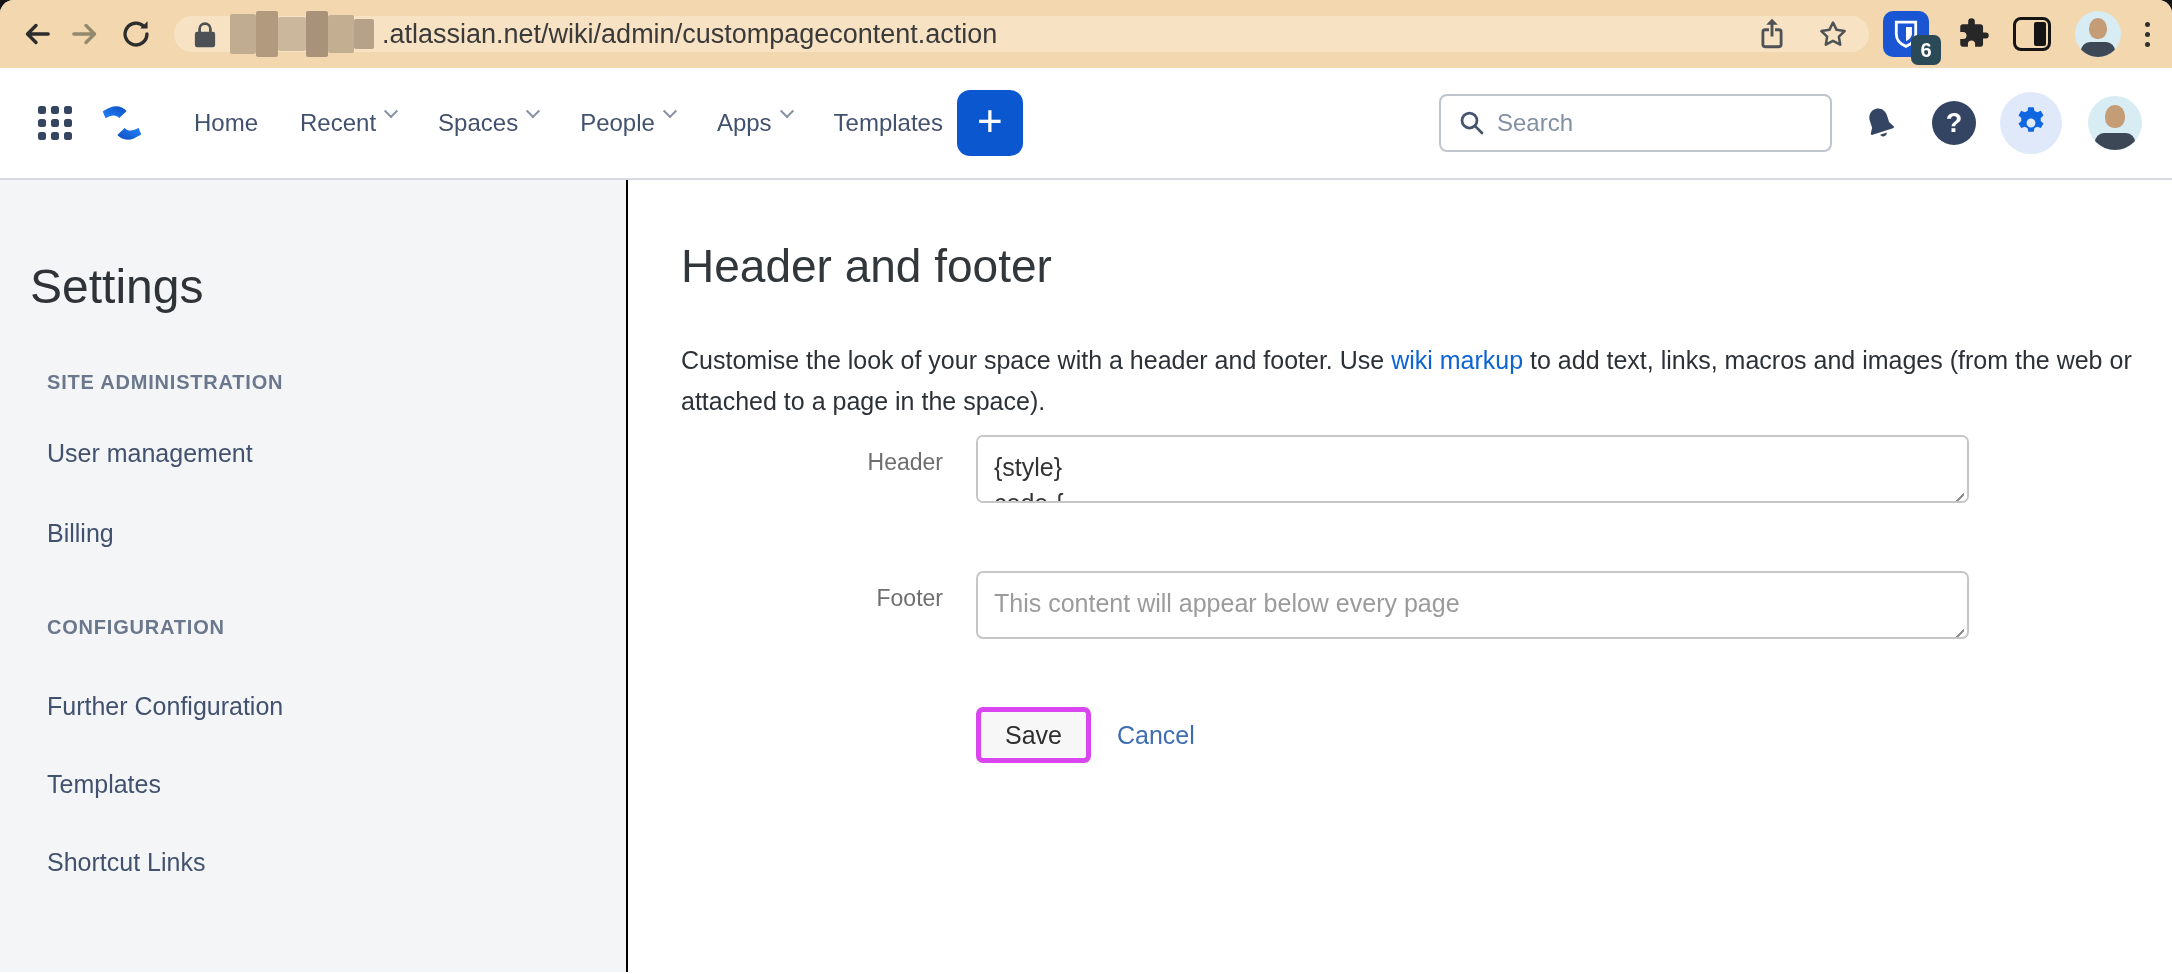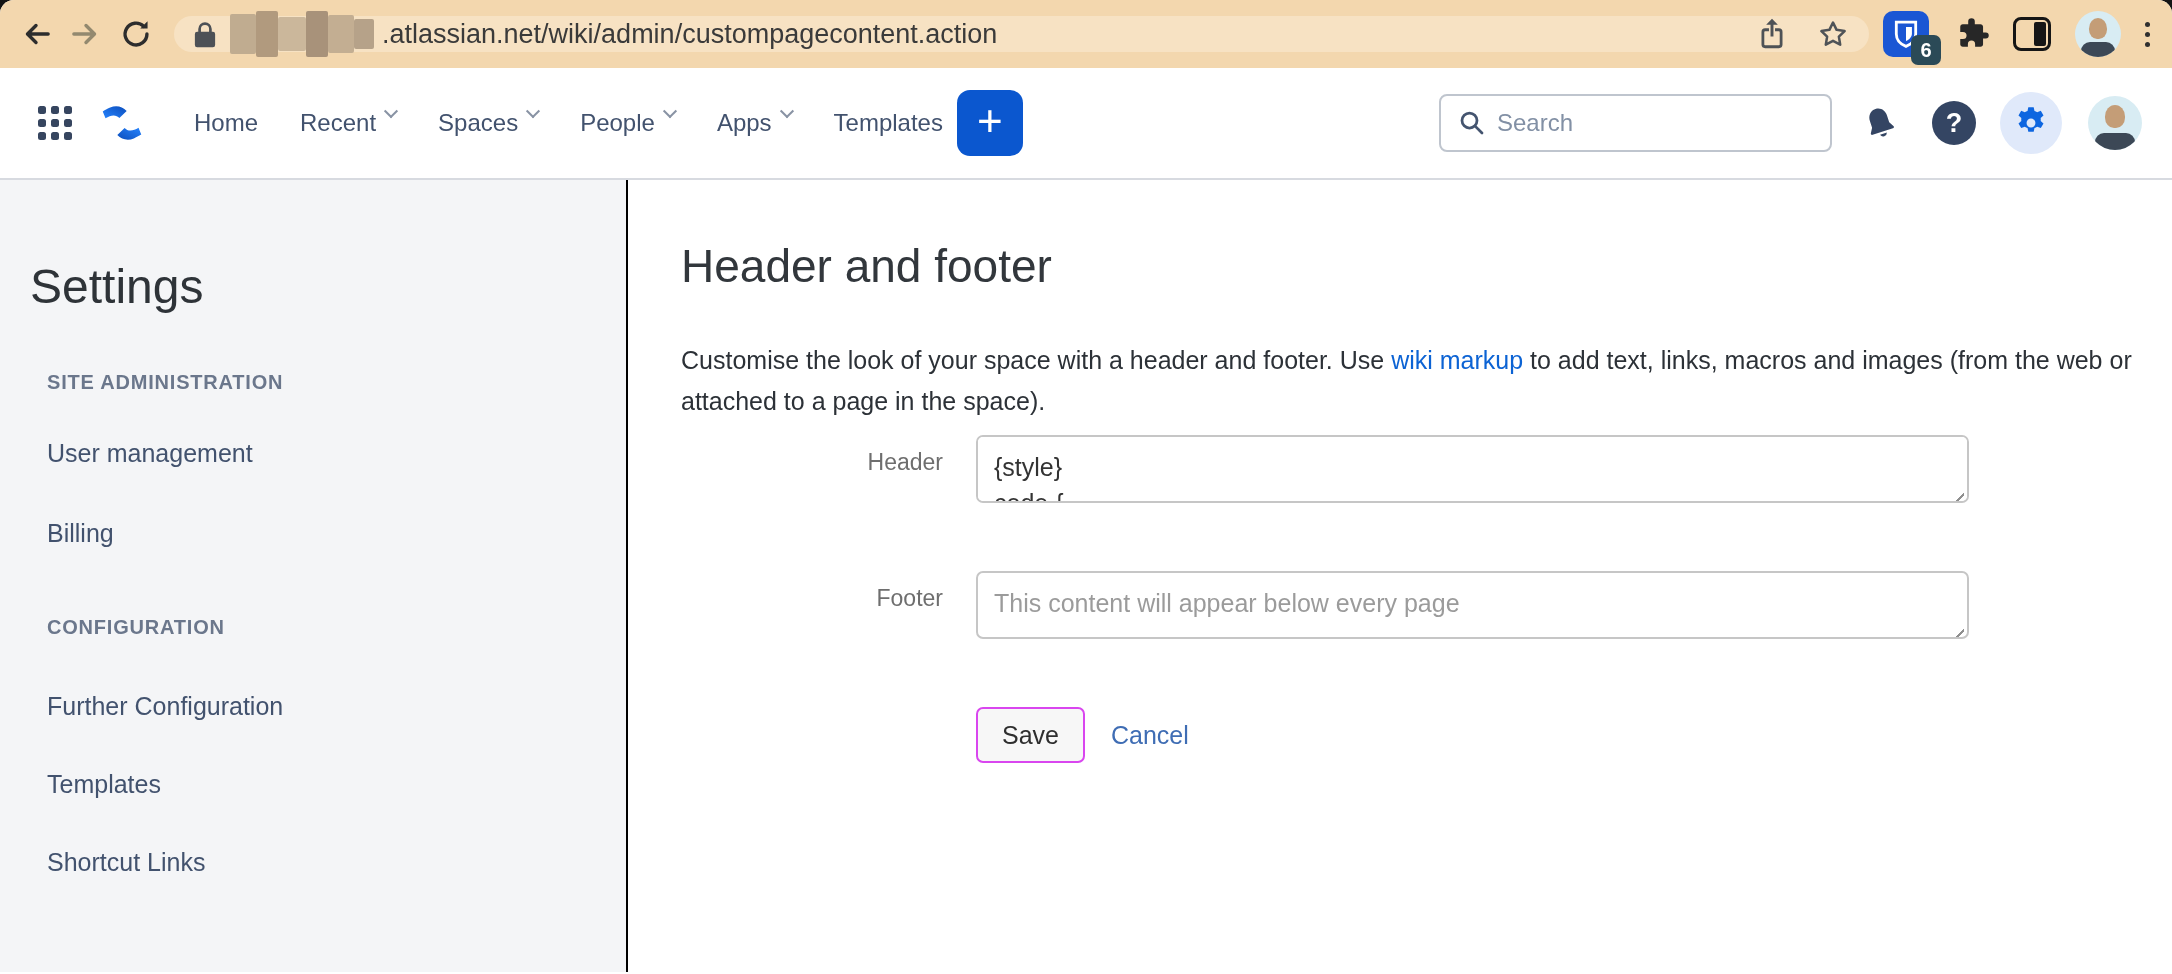--- a/index.html
+++ b/index.html
@@ -56,21 +56,21 @@
   .form { margin-top:13px; }
   .frow { display:flex; }
   .flabel { width:262px; text-align:right; margin-right:33px; padding-top:14px; font-size:23px; color:#6e6e6e; flex:0 0 auto; }
   .ta-wrap { position:relative; }
   textarea { width:993px; height:68px; border:2px solid #c6c6c6; border-radius:7px; resize:none; padding:12px 16px; font-size:25px; line-height:36px; color:#333; font-family:inherit; outline:none; background:#fff; }
   textarea::placeholder { color:#9b9b9b; }
   .grip { position:absolute; right:5px; bottom:6px; width:15px; height:15px; pointer-events:none;
           background:repeating-linear-gradient(-45deg, transparent 0 4px, #8f8f8f 4px 6px, transparent 6px 10px); 
           clip-path:polygon(100% 0, 100% 100%, 0 100%); }
   .btn-row { margin-top:64px; padding-left:295px; display:flex; align-items:center; }
-  .save-btn { height:56px; padding:0 24px; background:#f7f7f7; border:2px solid #d946ef; border-radius:7px; font-size:25px; color:#2e2e2e; font-family:inherit; cursor:pointer; }
+  .save-btn { height:56px; padding:0 24px; background:#f7f7f7; border:5px solid #d946ef; border-radius:7px; font-size:25px; color:#2e2e2e; font-family:inherit; cursor:pointer; }
   .cancel-link { margin-left:26px; font-size:25px; color:#3f6db4; cursor:pointer; text-decoration:none; }
 </style>
 </head>
 <body>
 
 <div class="window">
 
   <div class="chrome">
     <div class="nav-ic">
       <svg width="34" height="34" viewBox="0 0 28 28">

